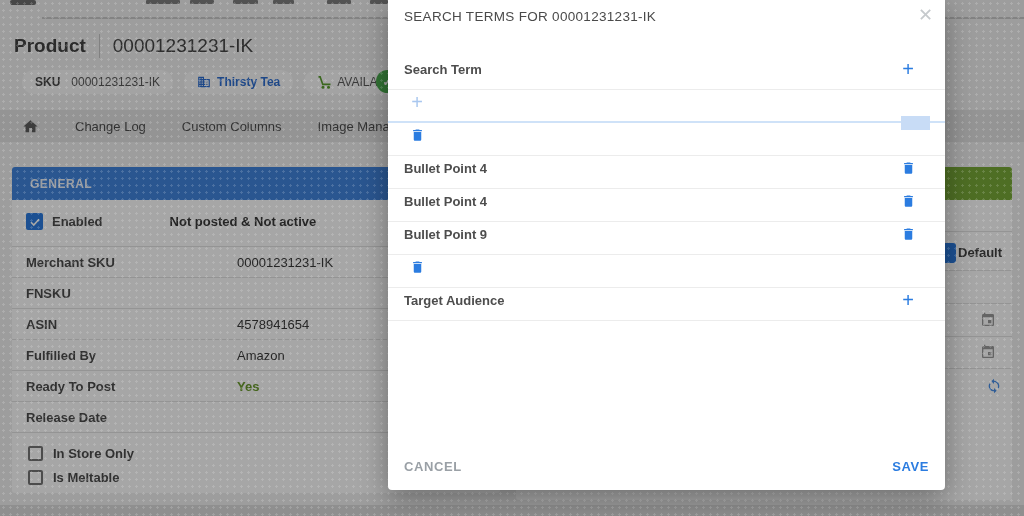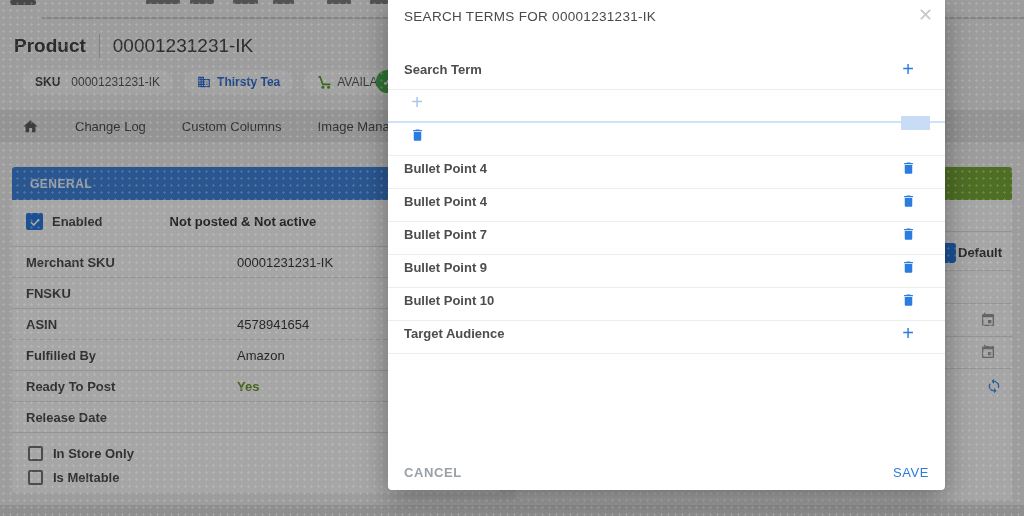--- a/index.html
+++ b/index.html
@@ -74,23 +74,23 @@
   #modal-title{position:absolute;left:16px;top:9px;font-size:13.5px;color:#4a4a4a;letter-spacing:.3px}
   #modal-close{position:absolute;right:12px;top:4px;font-size:18px;color:#c6cacd;cursor:pointer;line-height:22px}
   #modal-list{position:absolute;left:0;right:0;top:57px;height:377px;overflow:hidden}
   .mrow{position:relative;height:33px;display:flex;align-items:center;padding:0 24px 8px 16px;border-bottom:1px solid #ececec}
   .mrow.focused{border-bottom:2px solid #cfe2f8}
   .mlabel{font-size:13px;font-weight:bold;color:#4d4d4d;flex:1}
   .micon{width:26px;display:flex;justify-content:center;align-items:center;cursor:pointer}
   .plus{color:var(--accent-blue);font-size:20px;font-weight:400;line-height:18px}
   .mrow.focused .plus{color:#a9c7ef}
   .thumb{position:absolute;right:15px;bottom:-9px;width:29px;height:14px;background:#c8dcf6;z-index:2}
-  #modal-footer{position:absolute;left:16px;right:16px;top:452px;height:28px;display:flex;justify-content:space-between;align-items:flex-end}
+  #modal-footer{position:absolute;left:16px;right:16px;top:452px;height:28px;display:flex;justify-content:space-between;align-items:center}
   #cancel-btn{font-size:13px;font-weight:bold;color:#9aa0a6;letter-spacing:.6px;cursor:pointer}
-  #save-btn{font-size:13px;font-weight:normal;color:var(--accent-blue);letter-spacing:.6px;cursor:pointer}
+  #save-btn{font-size:13px;font-weight:bold;color:var(--accent-blue);letter-spacing:.6px;cursor:pointer}
 
   #footer-strip{position:absolute;left:0;top:505px;width:1024px;height:11px;background:#dcdcdc}
 </style>
 </head>
 <body>
 
 <div id="stage">
 
   <div id="menu-frag" class="topfrag"></div>
   <div class="topfrag" style="left:146px;width:34px"></div>
@@ -252,37 +252,28 @@
         </div>
         <div class="mrow">
           <span class="mlabel">Bullet Point 4</span>
           <span class="micon">
             <svg width="15" height="16" viewBox="0 0 24 24">
               <path fill="#2b7ce0" d="M6 19c0 1.1.9 2 2 2h8c1.1 0 2-.9 2-2V7H6v12zM19 4h-3.5l-1-1h-5l-1 1H5v2h14V4z"></path>
             </svg>
           </span>
         </div>
         <div class="mrow">
-          <span class="mlabel">Bullet Point 7</span>
-          <span class="micon">
-            <svg width="15" height="16" viewBox="0 0 24 24">
-              <path fill="#2b7ce0" d="M6 19c0 1.1.9 2 2 2h8c1.1 0 2-.9 2-2V7H6v12zM19 4h-3.5l-1-1h-5l-1 1H5v2h14V4z"></path>
-            </svg>
-          </span>
-        </div>
-        <div class="mrow">
           <span class="mlabel">Bullet Point 9</span>
           <span class="micon">
             <svg width="15" height="16" viewBox="0 0 24 24">
               <path fill="#2b7ce0" d="M6 19c0 1.1.9 2 2 2h8c1.1 0 2-.9 2-2V7H6v12zM19 4h-3.5l-1-1h-5l-1 1H5v2h14V4z"></path>
             </svg>
           </span>
         </div>
         <div class="mrow">
-          <span class="mlabel">Bullet Point 10</span>
           <span class="micon">
             <svg width="15" height="16" viewBox="0 0 24 24">
               <path fill="#2b7ce0" d="M6 19c0 1.1.9 2 2 2h8c1.1 0 2-.9 2-2V7H6v12zM19 4h-3.5l-1-1h-5l-1 1H5v2h14V4z"></path>
             </svg>
           </span>
         </div>
         <div class="mrow">
           <span class="mlabel">Target Audience</span>
           <span class="micon">
             <span class="plus">+</span>

